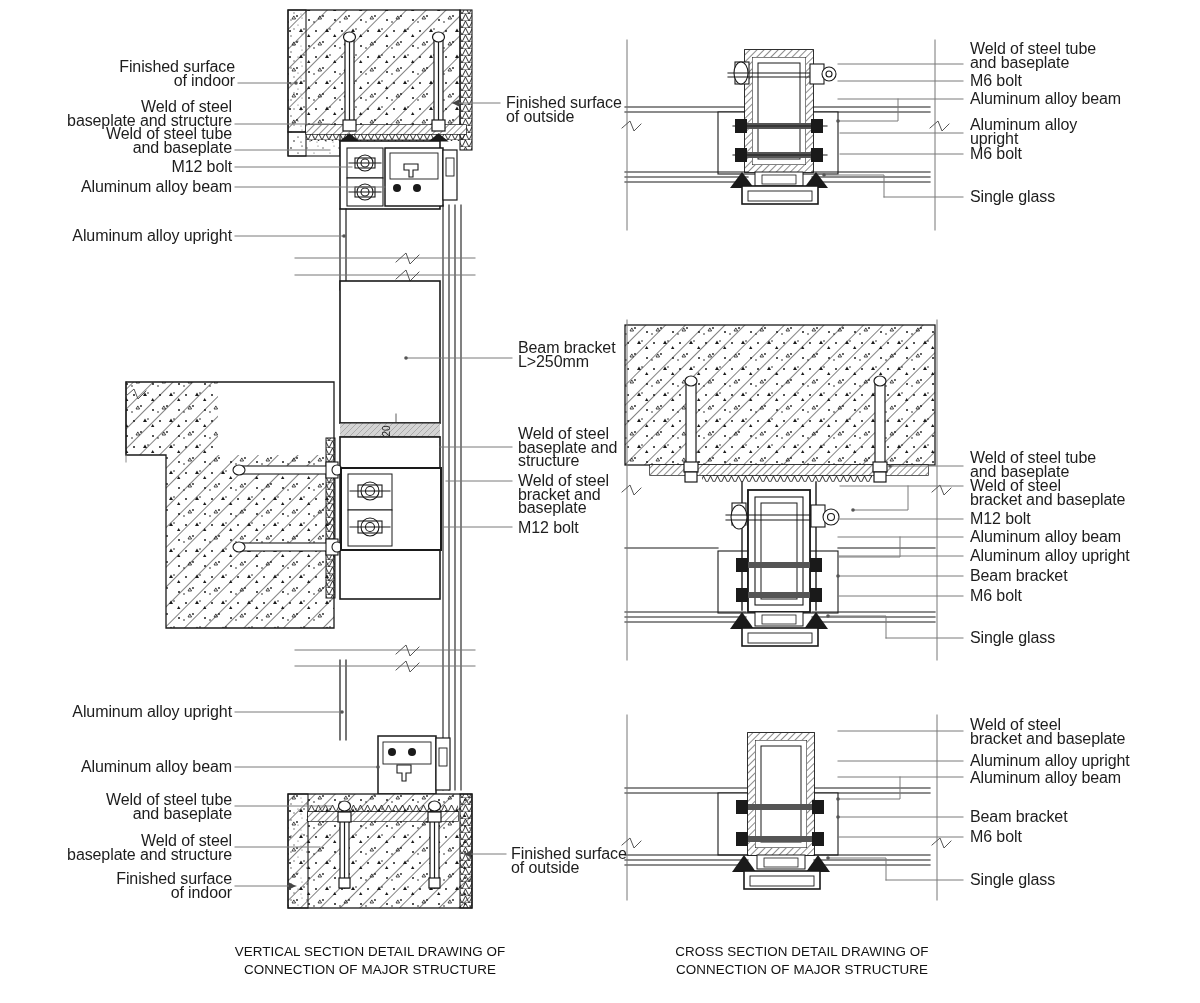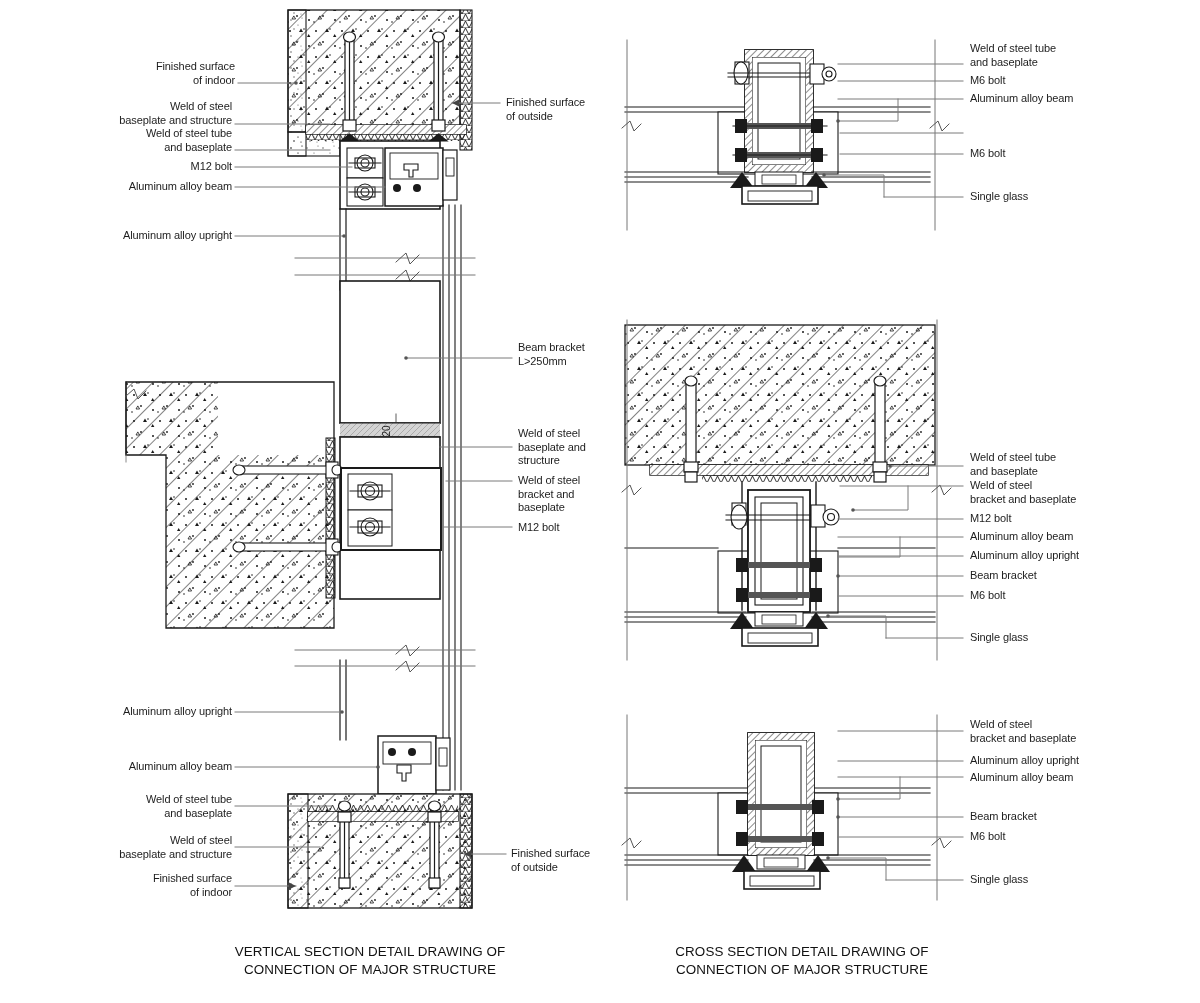--- a/index.html
+++ b/index.html
@@ -1,20 +1,20 @@
 <!DOCTYPE html>
 <html><head>
 <meta charset="utf-8">
 <style>
   html,body{margin:0;padding:0;background:#ffffff;}
   body{width:1200px;height:1003px;position:relative;overflow:hidden;
        font-family:"Liberation Sans","DejaVu Sans",sans-serif;color:#1a1a1a;}
   #stage{position:absolute;left:0;top:0;width:1200px;height:1003px;}
   svg.dwg{position:absolute;left:0;top:0;width:1200px;height:1003px;}
-  .lbl{position:absolute;font-size:11px;line-height:13.6px;color:#1d1d1d;
+  .lbl{position:absolute;font-size:16px;line-height:13.6px;color:#1d1d1d;
        white-space:pre;letter-spacing:-0.1px;}
   .lbl.r{text-align:right;}
   .lbl.l{text-align:left;}
   .cap{position:absolute;font-size:13.4px;line-height:18px;text-align:center;
        color:#111;letter-spacing:0.1px;white-space:pre;}
   .dim{position:absolute;font-size:10px;color:#222;
        transform:rotate(-90deg);transform-origin:50% 50%;}
 </style>
 </head>
 <body>
@@ -516,20 +516,22 @@
 
 <div class="lbl l" style="left:511px;top:847px;width:190px;">Finished surface
 of outside</div>
 
 <div class="dim" style="left:379px;top:424px;width:14px;">20</div>
 
 <div class="lbl l" style="left:970px;top:42px;width:225px;">Weld of steel tube
 and baseplate</div>
 <div class="lbl l" style="left:970px;top:74px;width:225px;">M6 bolt</div>
 <div class="lbl l" style="left:970px;top:92px;width:225px;">Aluminum alloy beam</div>
+<div class="lbl l" style="left:970px;top:118px;width:225px;">Aluminum alloy
+upright</div>
 <div class="lbl l" style="left:970px;top:147px;width:225px;">M6 bolt</div>
 <div class="lbl l" style="left:970px;top:190px;width:225px;">Single glass</div>
 
 <div class="lbl l" style="left:970px;top:451px;width:228px;">Weld of steel tube
 and baseplate</div>
 <div class="lbl l" style="left:970px;top:479px;width:228px;">Weld of steel
 bracket and baseplate</div>
 <div class="lbl l" style="left:970px;top:512px;width:228px;">M12 bolt</div>
 <div class="lbl l" style="left:970px;top:530px;width:228px;">Aluminum alloy beam</div>
 <div class="lbl l" style="left:970px;top:549px;width:228px;">Aluminum alloy upright</div>

